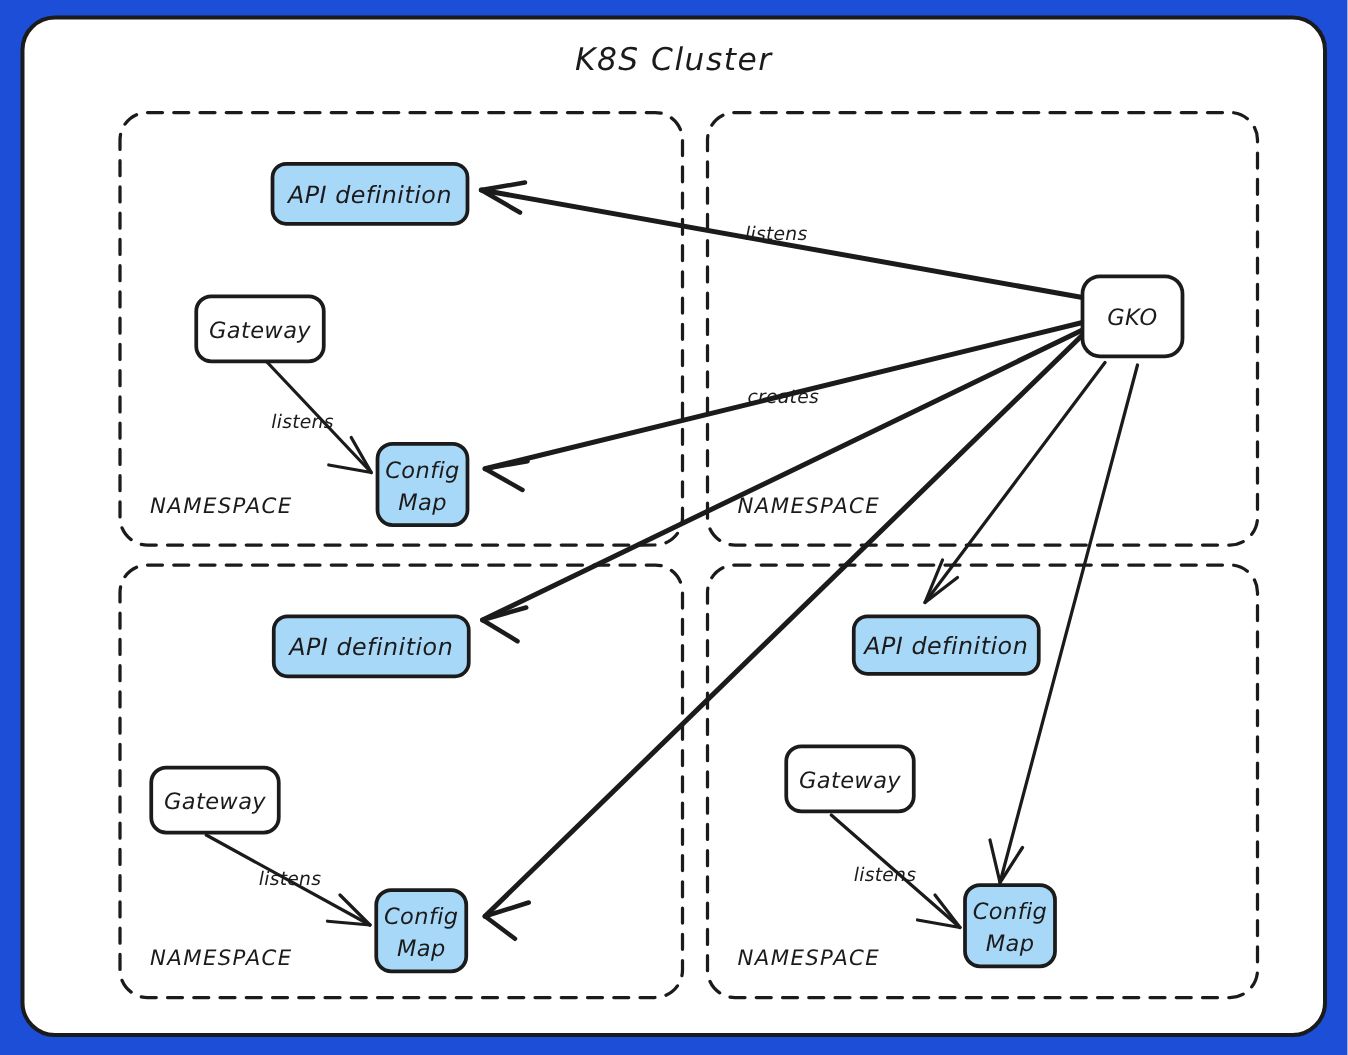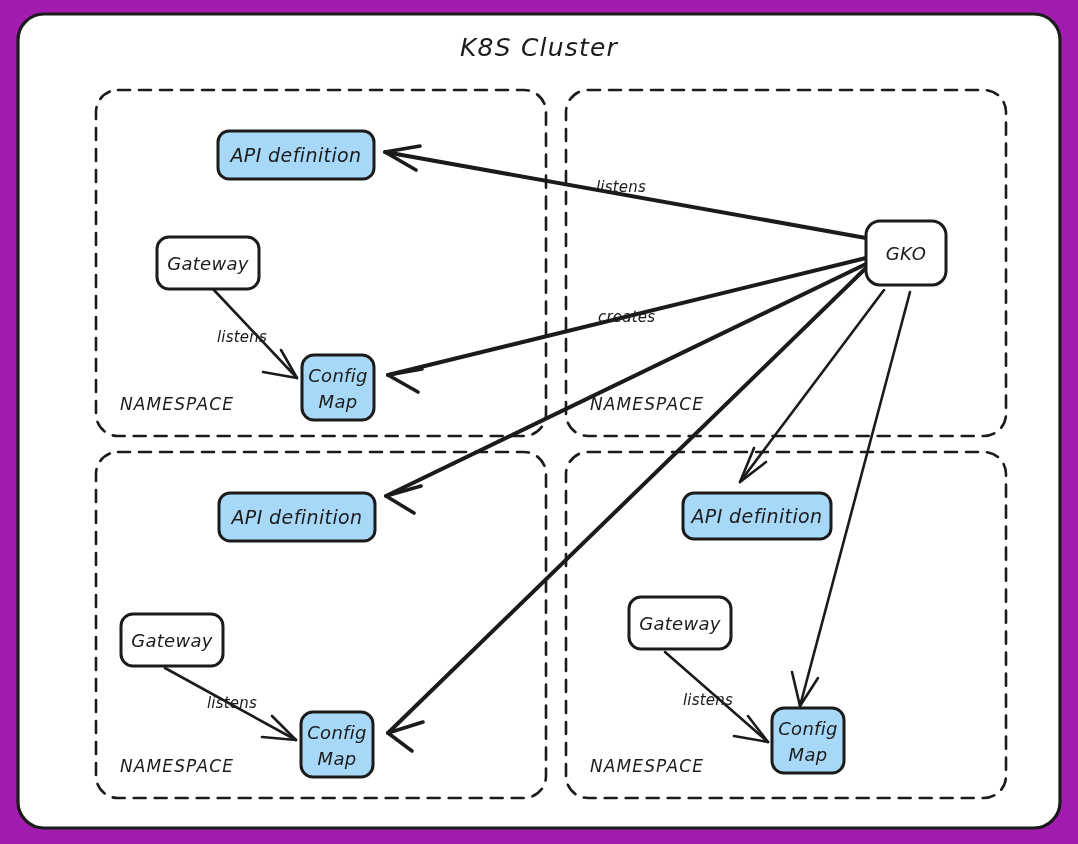--- a/index.html
+++ b/index.html
@@ -7,21 +7,21 @@
     padding: 0;
     background: #ffffff;
   }
   body {
     font-family: "DejaVu Sans", sans-serif;
   }
   #canvas {
     position: relative;
     width: 1078px;
     height: 844px;
-    background: #a21caf;
+    background: #1d4ed8;
     overflow: hidden;
   }
   svg#diagram {
     position: absolute;
     left: 0;
     top: 0;
     width: 1078px;
     height: 844px;
   }
   .hand-text {

